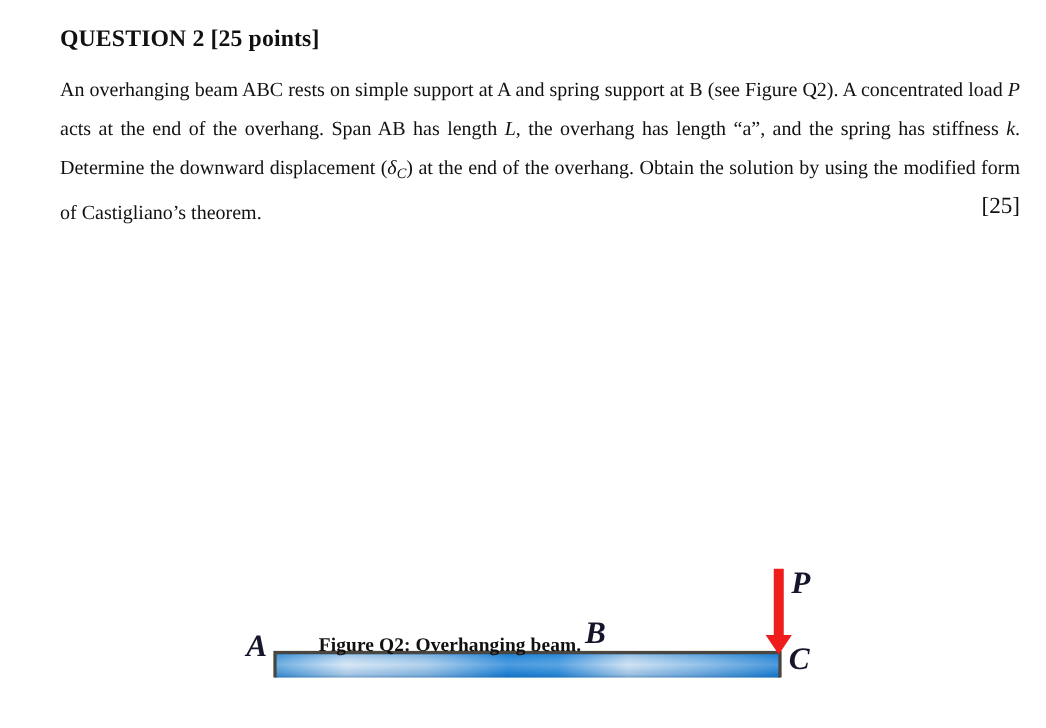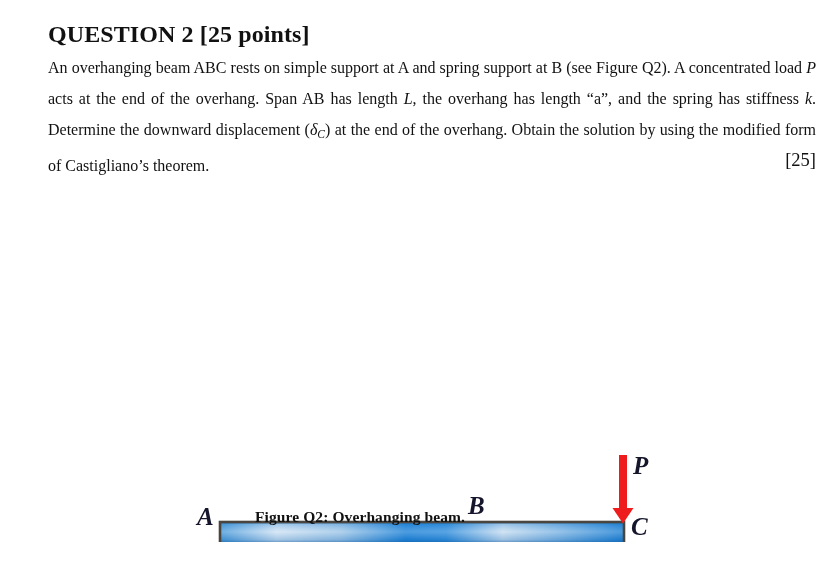--- a/index.html
+++ b/index.html
@@ -24,25 +24,25 @@
   }
 
   
   .q-block {
     position: absolute;
     left: 48px;
     top: 22px;
     width: 768px;
   }
   .q-title {
-    font-size: 24px;
+    font-size: 19px;
     font-weight: bold;
     letter-spacing: 0.1px;
     line-height: 1.0;
-    margin-bottom: 6px;
+    margin-bottom: 16px;
     white-space: pre;
   }
   .q-para {
     font-size: 16px;
     line-height: 31px;
     text-align: justify;
     text-justify: inter-word;
   }
   .it { font-style: italic; }
   .sub {

